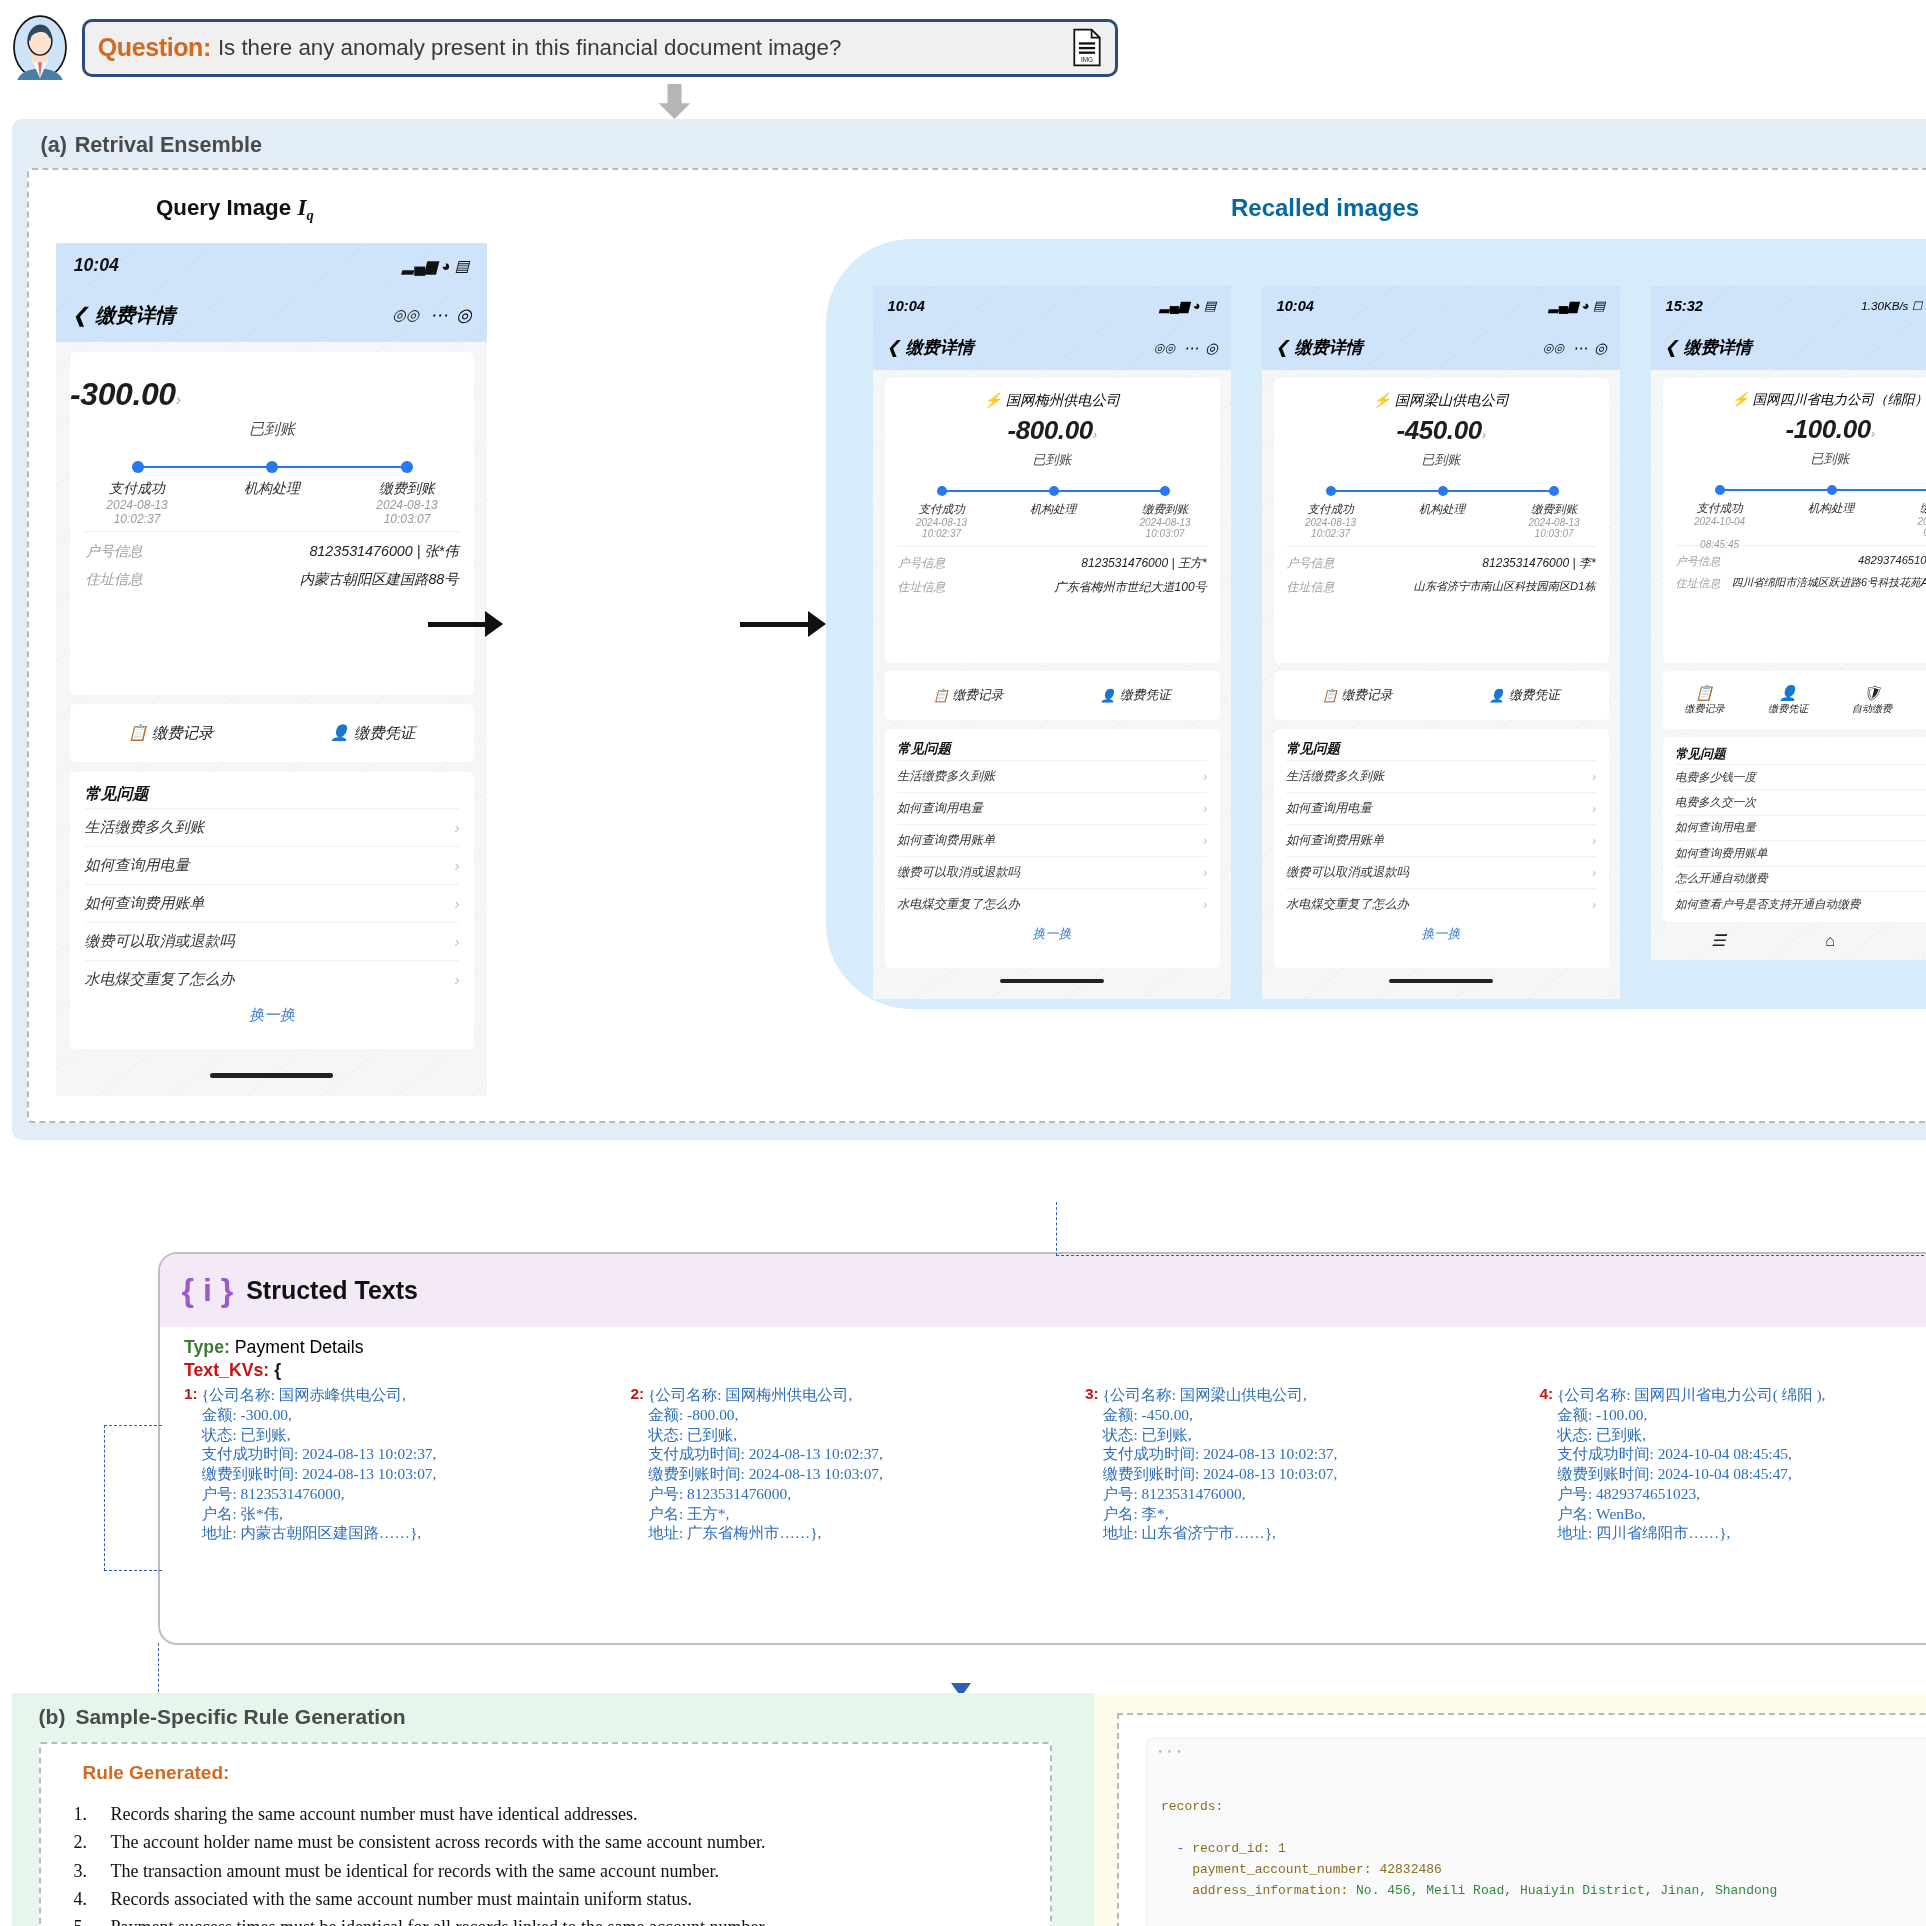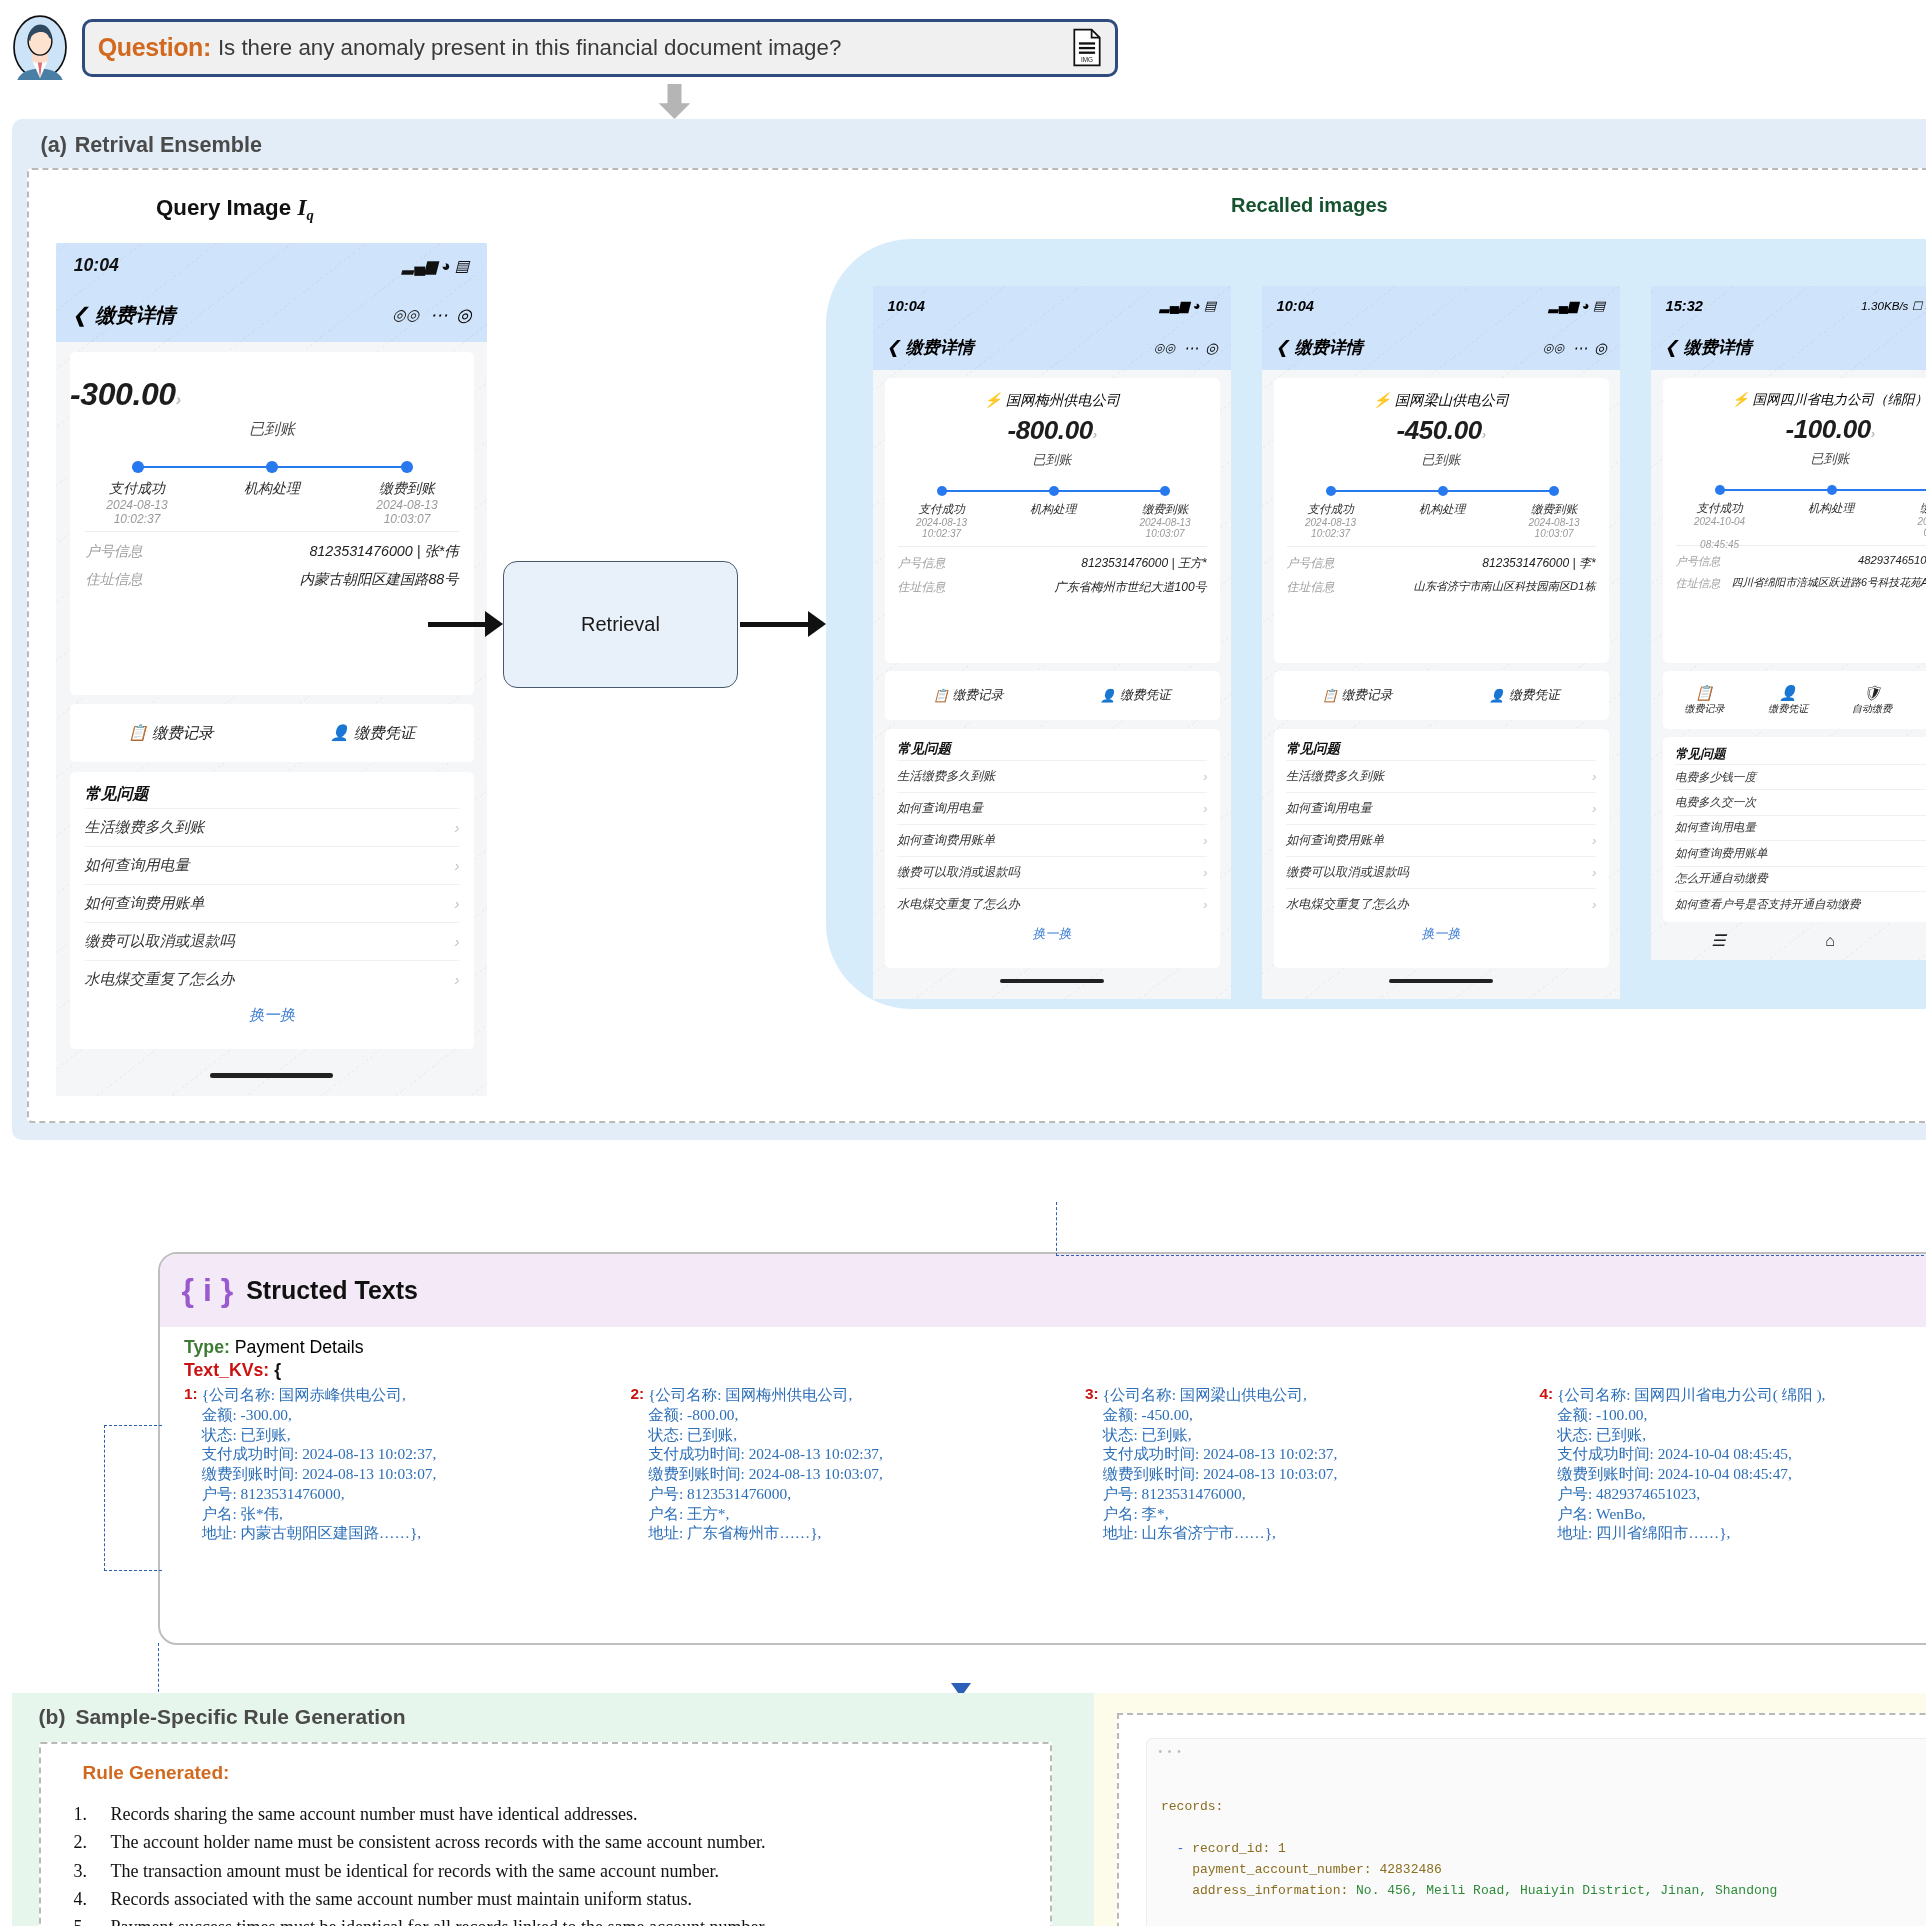--- a/index.html
+++ b/index.html
@@ -46,21 +46,21 @@
   
   #retrieval-box{
     position:absolute; left:474px; top:391px; width:235px; height:127px;
     background:#e8f0f9; border:1.9px solid #4a5a6a; border-radius:14px;
     display:flex; align-items:center; justify-content:center;
     font-size:20px; color:#1a1a1a;
   }
   .arrow-line{ position:absolute; height:4.6px; background:#111; }
   .arrow-head{ position:absolute; width:0;height:0; border-top:13px solid transparent; border-bottom:13px solid transparent; border-left:18.5px solid #111; }
 
-  #recalled-title{ position:absolute; left:1202px; top:24px; font-size:20px; font-weight:bold; color:#14532d; }
+  #recalled-title{ position:absolute; left:1202px; top:24px; font-size:24px; font-weight:bold; color:#0369a1; }
   #recalled-blob{
     position:absolute; left:797px; top:69px; width:1233px; height:770px;
     background:#d7ecfb; border-radius:85px;
   }
 
   
   .phone{ position:absolute; background:#f4f6f8; overflow:hidden;font-style:italic; }
   .phone .statusbar{ background:#cfe3fa; display:flex; align-items:center; justify-content:space-between; }
   .phone .navbar{ background:#cfe3fa; display:flex; align-items:center; }
   .phone .card{ background:#fff; border-radius:5.4px; }
@@ -255,21 +255,20 @@
             <span>水电煤交重复了怎么办</span>
             <span class="chev">›</span>
           </div>
         <div class="swap" style="font-size:15.4px; margin-top:7px;">换一换</div>
       </div>
       <div style="position:absolute; left:154px; top:830px; width:123px; height:4.6px; background:#222; border-radius:2.3px;"></div>
     </div>
 
     <div class="arrow-line" style="left:399px; top:452px; width:58px;"></div>
     <div class="arrow-head" style="left:456px; top:441px;"></div>
-    <div id="retrieval-box">Retrieval</div>
     <div class="arrow-line" style="left:711px; top:452px; width:69px;"></div>
     <div class="arrow-head" style="left:779px; top:441px;"></div>
 
     <div class="phone" style="left:844px; top:116px; width:358px; height:713px;">
       <div class="ph-wm"></div>
       <div class="statusbar" style="height:39px; padding:0 14.6px;">
         <span style="font-size:14.6px; font-weight:bold;">10:04</span>
         <span style="font-size:13px;">▂▄▆ ◕ ▤</span>
       </div>
       <div class="navbar" style="height:45px; padding:0 13px;">

